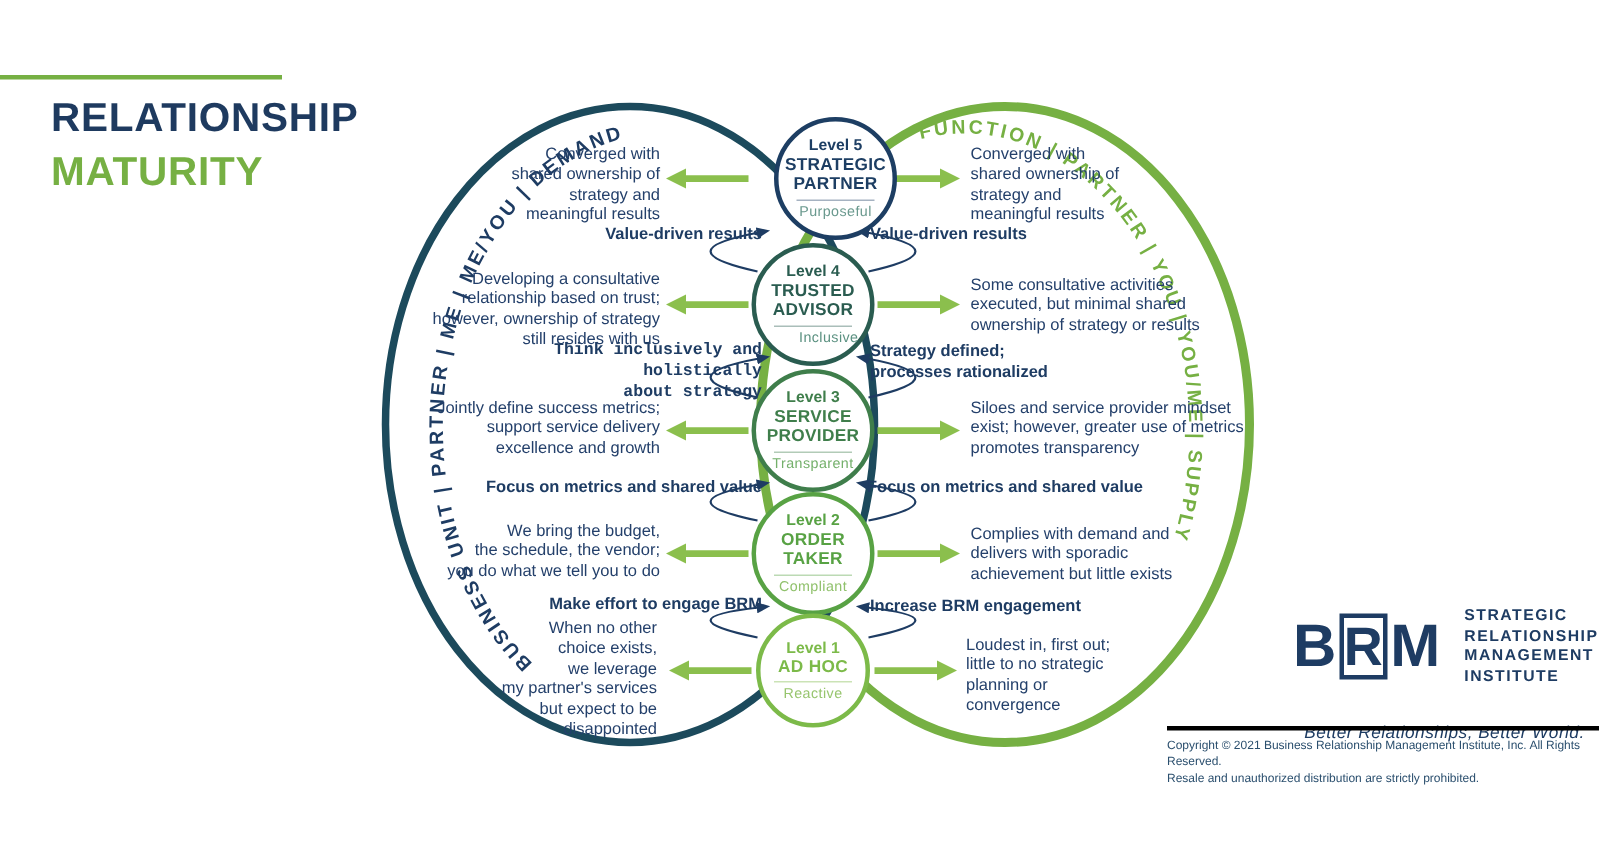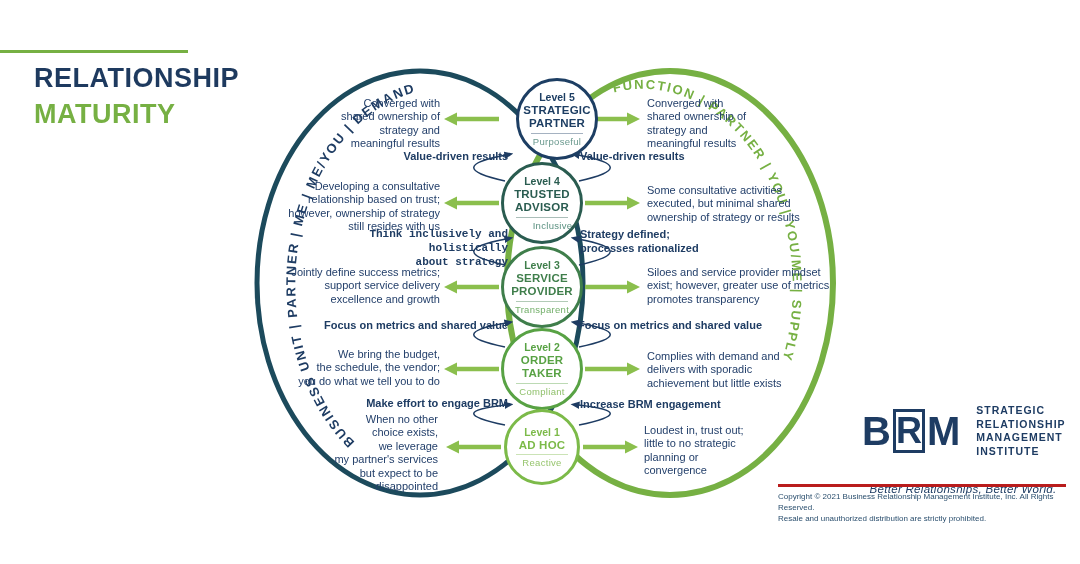--- a/index.html
+++ b/index.html
@@ -44,21 +44,21 @@
   .logo{position:absolute;left:862px;top:404px;width:202px;z-index:2;color:#1e3c63;}
   .logo-row{display:flex;align-items:center;}
   .logo-letter{font-size:40px;font-weight:700;line-height:44px;}
   .logo-square{width:44px;height:44px;border:3px solid #1e3c63;box-sizing:border-box;margin:0 2px;
     display:flex;align-items:center;justify-content:center;font-size:36px;font-weight:700;}
   .logo-divider{width:2px;height:54px;background:#1e3c63;margin:0 9px 0 7px;}
   .logo-org{font-size:10.5px;font-weight:700;letter-spacing:1px;line-height:13.5px;}
   .logo-tagline{margin-top:25px;font-size:11.5px;font-style:italic;letter-spacing:.3px;text-align:center;}
 
   
-  .copyright{position:absolute;left:778px;top:484px;width:288px;border-top:3px solid #b91c1c;
+  .copyright{position:absolute;left:778px;top:484px;width:288px;border-top:3px solid #000000;
     padding-top:5px;font-size:8px;line-height:1.35;color:#2b4f6e;z-index:2;}
 </style>
 </head>
 <body>
 
 <div class="canvas">
 
   <svg class="diagram" width="1080" height="564" viewBox="0 0 1080 564">
     <defs>
       <marker id="agreen" markerWidth="3" markerHeight="3" refX="0.1" refY="1.5" orient="auto" markerUnits="strokeWidth">
@@ -173,21 +173,21 @@
 you do what we tell you to do</div>
   <div class="desc" style="left:647px;top:350px;width:165px;">Complies with demand and
 delivers with sporadic
 achievement but little exists</div>
   <div class="desc ta-r" style="left:318px;top:413px;width:120px;">When no other
 choice exists,
 we leverage
 my partner's services
 but expect to be
 disappointed</div>
-  <div class="desc" style="left:644px;top:424px;width:130px;">Loudest in, trust out;
+  <div class="desc" style="left:644px;top:424px;width:130px;">Loudest in, first out;
 little to no strategic
 planning or
 convergence</div>
 
   <div class="tlabel ta-r" style="left:330px;top:150px;width:178px;">Value-driven results</div>
   <div class="tlabel" style="left:580px;top:150px;width:180px;">Value-driven results</div>
   <div class="tlabel ta-r" style="left:300px;top:228px;width:208px;font-family:Liberation Mono, monospace;">Think inclusively and holistically
 about strategy</div>
   <div class="tlabel" style="left:580px;top:228px;width:170px;">Strategy defined;
 processes rationalized</div>

